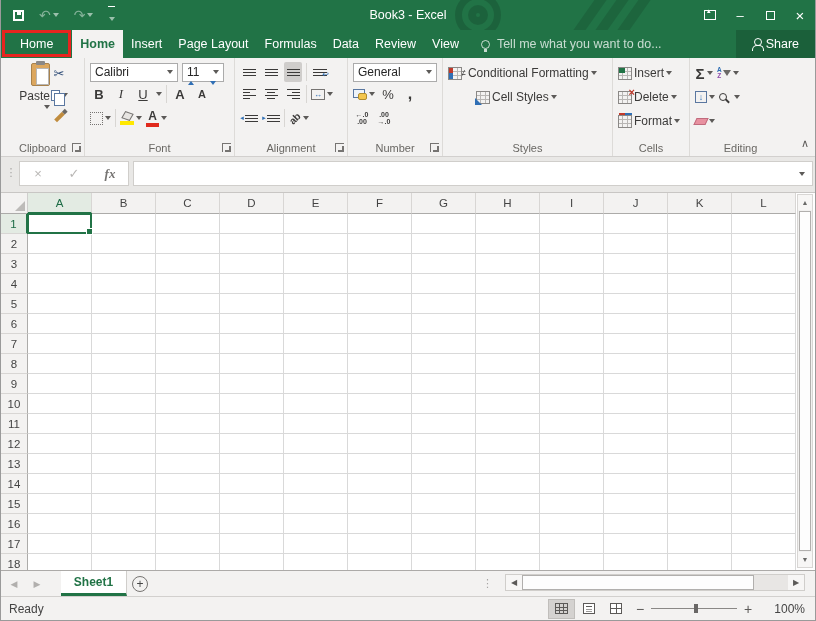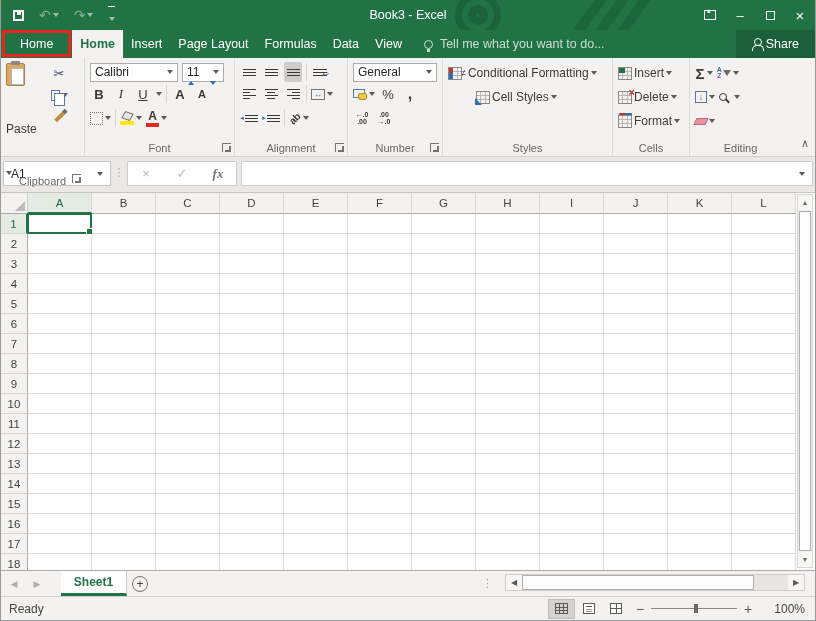--- a/index.html
+++ b/index.html
@@ -55,21 +55,21 @@
   .dlg { position:absolute; right:3px; bottom:4px; width:9px; height:9px; border-top:1px solid #767472; border-left:1px solid #767472; }
   .dlg::after { content:""; position:absolute; right:0px; bottom:0px; width:4px; height:4px; border-right:2px solid #767472; border-bottom:2px solid #767472; }
   .r { display:flex; align-items:center; gap:4px; height:22px; }
   .sb { display:inline-flex; align-items:center; justify-content:center; gap:2px; min-width:18px; height:20px; border:none; background:none; color:#3b3a39; }
   .sb.pressed { background:#cfcdcb; border-radius:2px; }
   .combo { background:#fff; border:1px solid #ababab; height:19px; display:flex; align-items:center; padding:0 4px; color:#262626; font-size:12px; }
   .combo .dd { margin-left:auto; }
   .g-clip { width:84px; } .g-font { width:150px; } .g-align { width:113px; } .g-num { width:95px; }
   .g-styles { width:170px; } .g-cells { width:77px; } .g-edit { width:101px; }
   .clipwrap { display:flex; }
-  .pastebtn { width:44px; display:flex; flex-direction:column; align-items:flex-start; background:none; border:none; color:#3b3a39; font-size:12px; padding-top:2px;gap:33px; }
+  .pastebtn { width:44px; display:flex; flex-direction:column; align-items:flex-end; background:none; border:none; color:#3b3a39; font-size:12px; padding-top:2px; }
   .ico-clipboard { width:19px; height:23px; background:#dca75e; border:1px solid #a8824c; border-radius:2px; position:relative; margin-bottom:3px; }
   .ico-clipboard::before { content:""; position:absolute; top:-3px; left:4px; width:9px; height:4px; background:#8a8886; border-radius:1px; }
   .ico-clipboard::after { content:""; position:absolute; left:4px; top:4px; width:11px; height:15px; background:#fff; border:1px solid #b8b6b4; }
   .clipcol { display:flex; flex-direction:column; justify-content:flex-start; gap:2px; padding-top:2px; }
   .ico-cut { font-size:13px; color:#33507a; line-height:1; }
   .ico-copy { width:9px; height:11px; border:1px solid #5a77a0; background:#fff; position:relative; display:inline-block; }
   .ico-copy::after { content:""; position:absolute; left:2px; top:2px; width:9px; height:11px; border:1px solid #5a77a0; background:#fff; }
   .ico-brush { width:11px; height:4px; background:#c08c3e; transform:rotate(-45deg); position:relative; display:inline-block; }
   .ico-brush::after { content:""; position:absolute; right:-4px; top:0; width:4px; height:4px; background:#6b6966; }
   .bletter { font-weight:700; font-size:13px; } .iletter { font-style:italic; font-family:"Liberation Serif",serif; font-size:13px; }
@@ -242,20 +242,23 @@
     <div class="tab">
         <span>Page Layout</span>
       </div>
     <div class="tab">
         <span>Formulas</span>
       </div>
     <div class="tab">
         <span>Data</span>
       </div>
     <div class="tab">
+        <span>Review</span>
+      </div>
+    <div class="tab">
         <span>View</span>
       </div>
     <div class="tellme">
       <span class="ico-bulb"></span>
       <span>Tell me what you want to do...</span>
     </div>
     <div class="tabspace"></div>
     <div class="share">
       <span class="ico-person"></span>
       <span>Share</span>
@@ -576,24 +579,20 @@
       </div>
       <div class="rlabel">
           <span>Editing</span>
         </div>
     </div>
 
     <button class="collapse"><span>∧</span></button>
   </div>
 
   <div class="fbar">
-    <div class="namebox">
-      <span>A1</span>
-      <span class="dd"></span>
-    </div>
     <div class="fdots">⋮</div>
     <div class="fxbox">
       <button class="fxbtn"><span>×</span></button>
       <button class="fxbtn"><span>✓</span></button>
       <button class="fxbtn fx"><span>fx</span></button>
     </div>
     <div class="finput">
       <span class="dd"></span>
     </div>
   </div>

